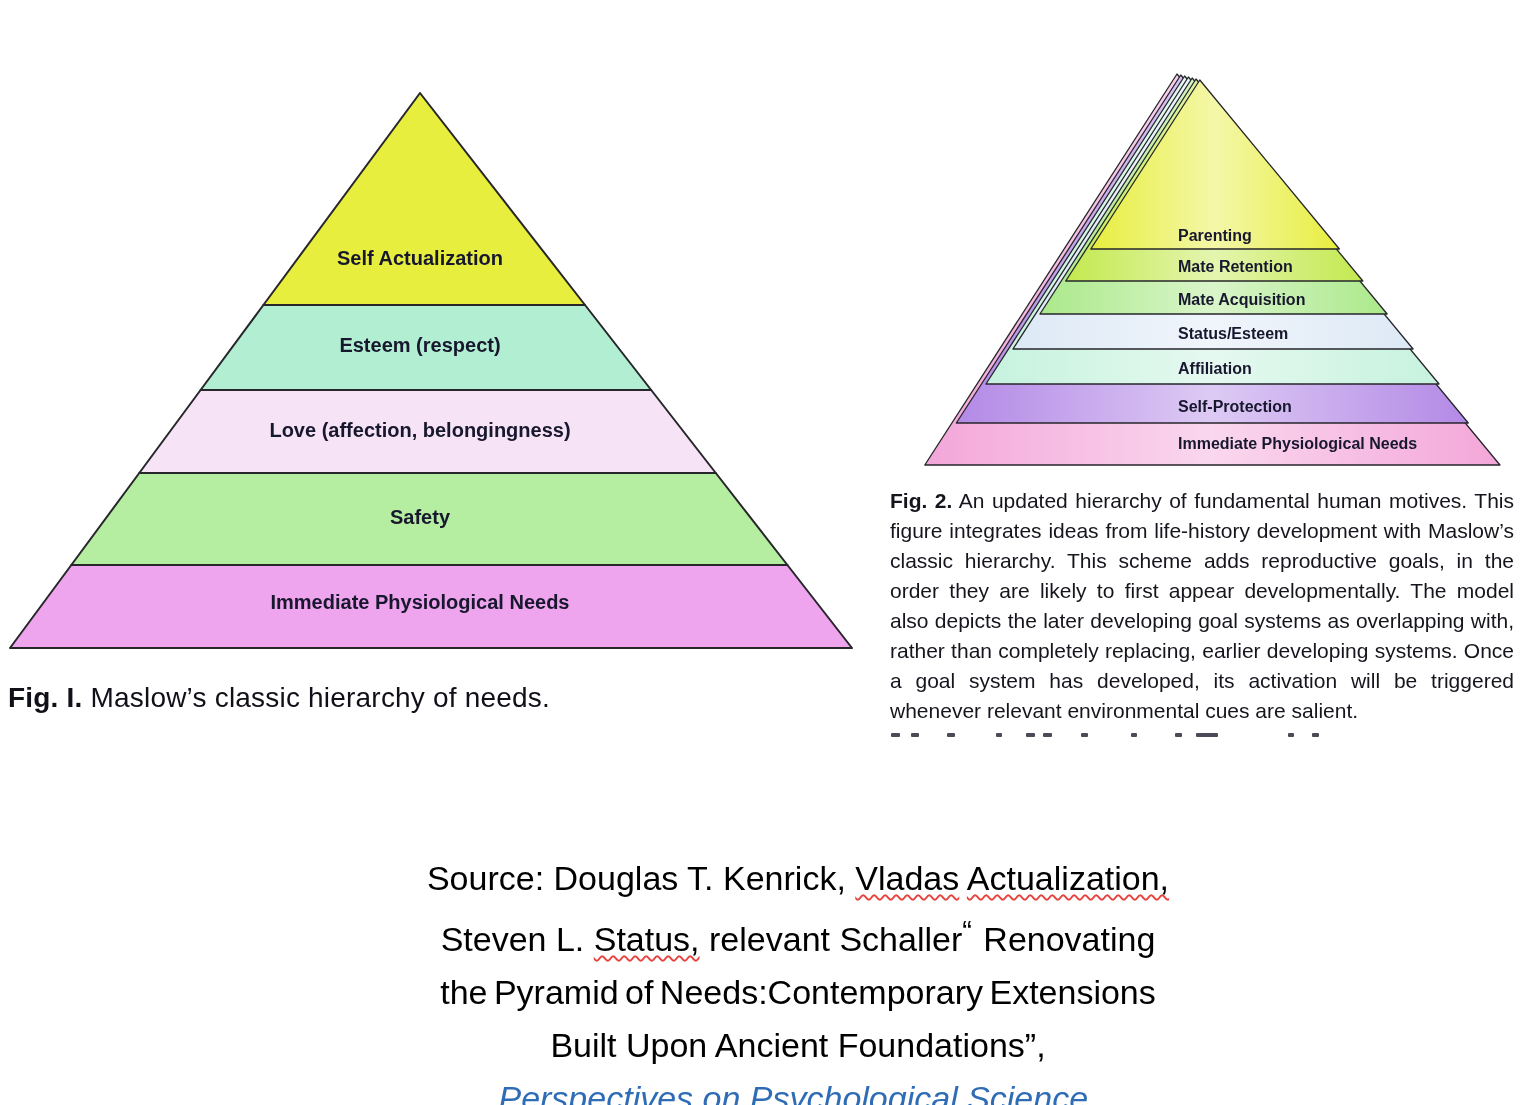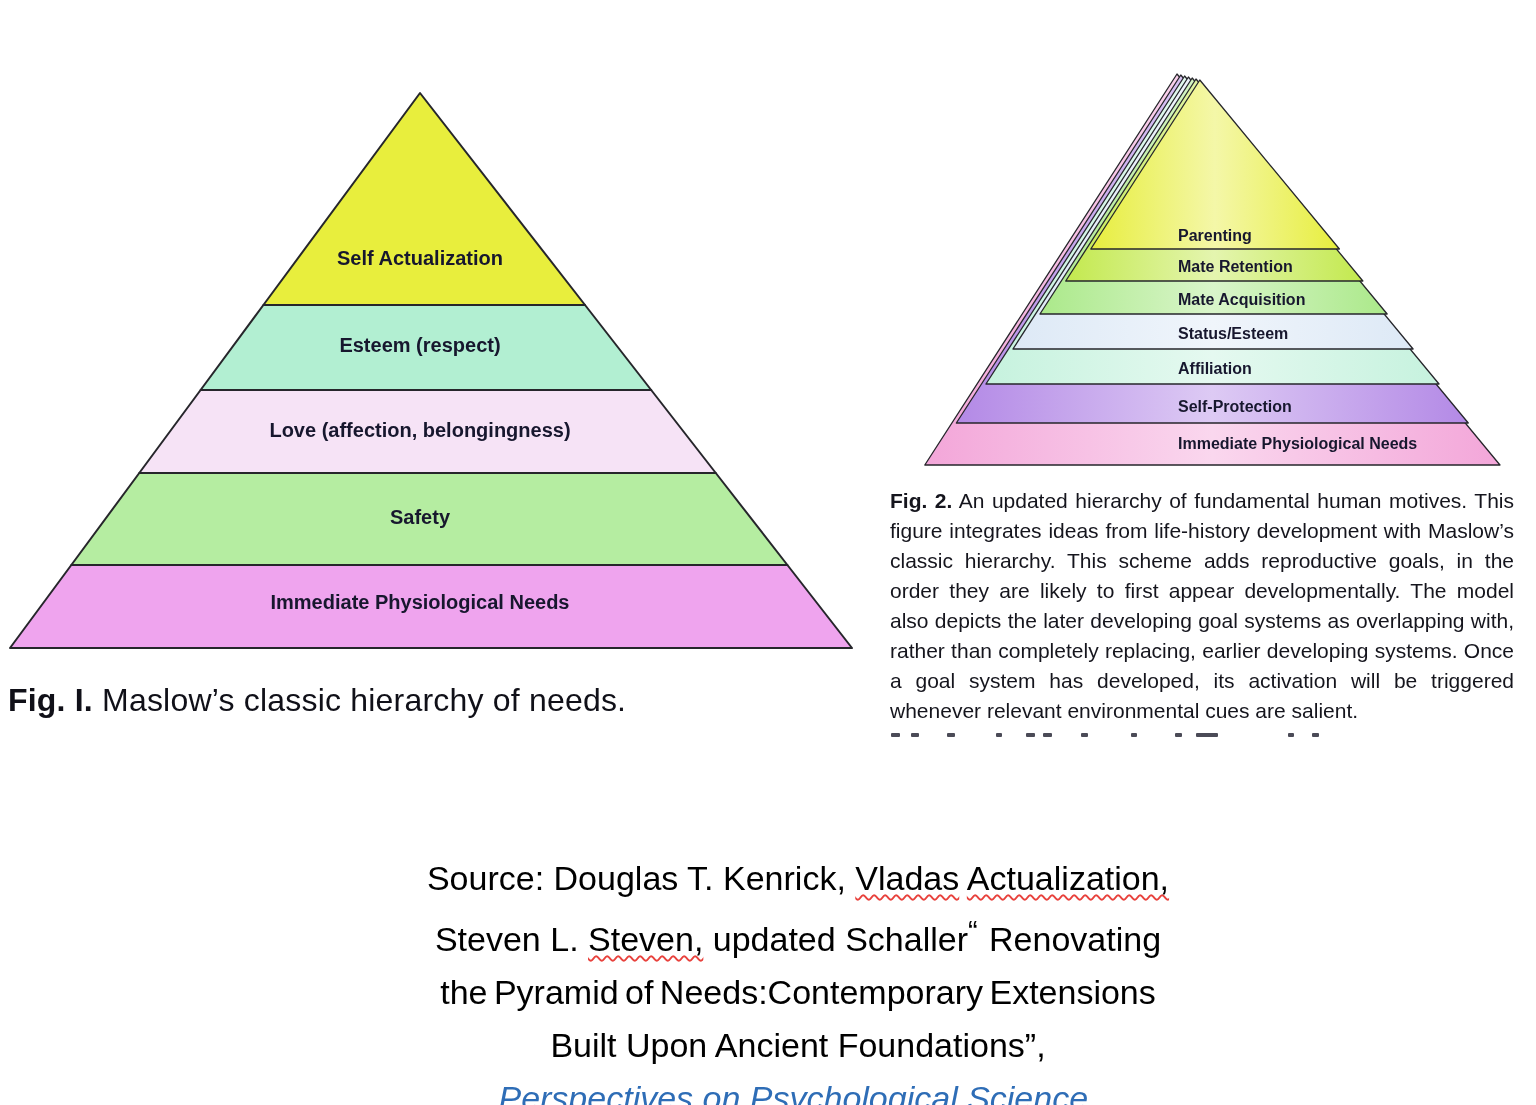--- a/index.html
+++ b/index.html
@@ -10,21 +10,21 @@
     font-family: "Liberation Sans", sans-serif;
     color: #111;
     overflow: hidden;
   }
   .fig-svg { position: absolute; }
   #fig1-svg { left: 0px; top: 85px; }
   #fig2-svg { left: 920px; top: 58px; }
 
   .fig1-caption {
     position: absolute; left: 8px; top: 682px;
-    font-size: 32px; letter-spacing: 0.2px; color: #101018;
+    font-size: 28px; letter-spacing: 0.2px; color: #101018;
     white-space: nowrap;
   }
   .fig1-caption b, .fig2-caption b { font-weight: 700; }
 
   .fig2-caption {
     position: absolute; left: 890px; top: 486px; width: 624px;
     font-size: 21px; line-height: 30px;
     text-align: justify; color: #15151d;
   }
 
@@ -150,17 +150,17 @@
     <span style="left: 1081px; width: 7px;"></span>
     <span style="left: 1131px; width: 6px;"></span>
     <span style="left: 1175px; width: 7px;"></span>
     <span style="left: 1196px; width: 22px;"></span>
     <span style="left: 1288px; width: 6px;"></span>
     <span style="left: 1312px; width: 7px;"></span>
   </div>
 
 <div class="source-block">
   <div class="source-line"><span>Source: Douglas T. Kenrick, </span><span class="sq">Vladas</span><span> </span><span class="sq">Actualization,</span></div>
-  <div class="source-line"><span>Steven L. </span><span class="sq">Steven,</span><span> updated Schaller</span><span class="sup">“</span><span> Renovating</span></div>
+  <div class="source-line"><span>Steven L. </span><span class="sq">Status,</span><span> relevant Schaller</span><span class="sup">“</span><span> Renovating</span></div>
   <div class="source-line" style="word-spacing:-3px;"><span>the Pyramid of Needs:Contemporary Extensions</span></div>
   <div class="source-line"><span>Built Upon Ancient Foundations”,</span></div>
   <div class="source-line"><span class="journal">Perspectives on Psychological Science.</span></div>
 </div>
 
 </body></html>

